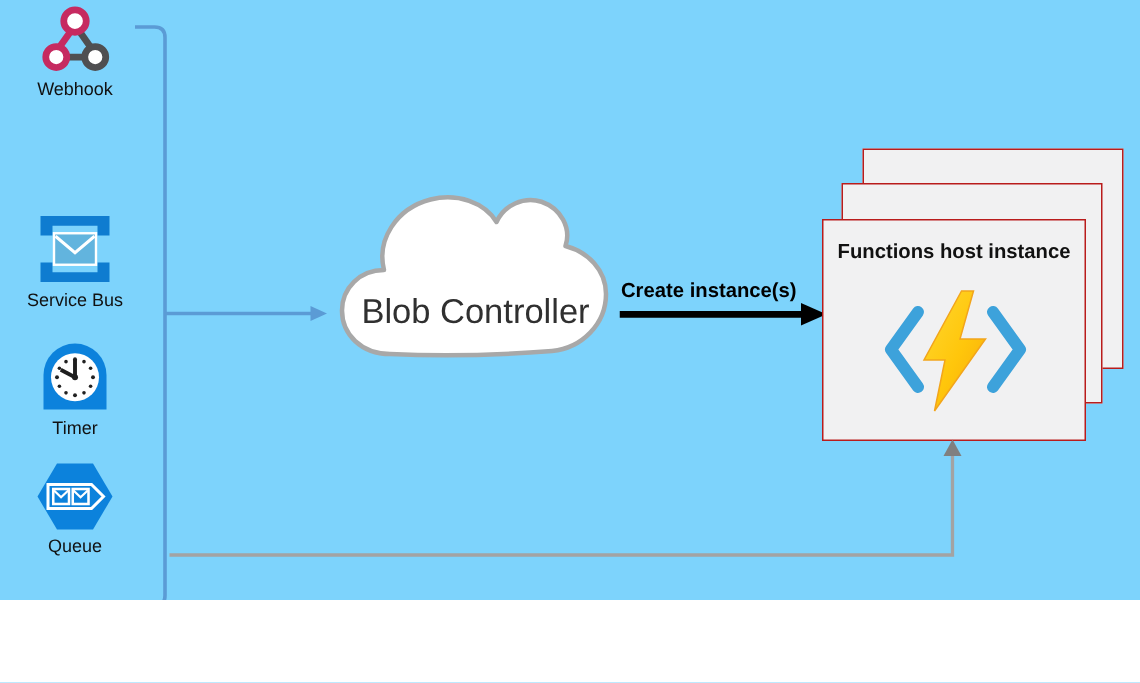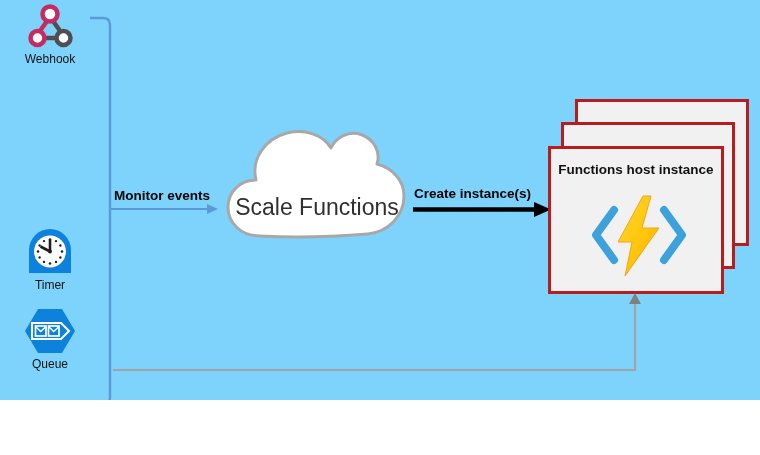--- a/index.html
+++ b/index.html
@@ -5,21 +5,21 @@
   html,body{margin:0;padding:0;background:#fff;}
   #canvas{
     position:relative;width:760px;height:400px;background:#7dd3fc;overflow:hidden;
     font-family:"Liberation Sans","DejaVu Sans",sans-serif;
   }
   .abs{position:absolute;}
   .src{position:absolute;left:2px;width:96px;text-align:center;}
   .src svg{display:block;margin:0 auto;}
   .lbl{font-size:12px;line-height:14px;margin-top:3px;color:#111;}
   .edge-label{position:absolute;font-weight:bold;font-size:13.5px;color:#000;white-space:nowrap;}
-  .box{position:absolute;width:174px;height:147px;background:#f1f1f2;border:3px solid #b91c1c;box-sizing:border-box;}
+  .box{position:absolute;width:174px;height:147px;background:#f1f1f2;border:1px solid #b91c1c;box-sizing:border-box;}
   .box-title{position:absolute;left:0;top:13px;width:100%;text-align:center;font-weight:bold;font-size:13.5px;color:#111;}
   .cloud-label{position:absolute;left:222px;top:194px;width:190px;text-align:center;font-size:23px;color:#303030;}
 </style>
 </head>
 <body>
 
 <div id="canvas">
 
   <div class="src" style="top:3px">
     <svg width="50" height="46" viewBox="0 0 50 46">
@@ -27,20 +27,29 @@
       <line x1="27" y1="16.5" x2="36.5" y2="30" stroke="#4F4F51" stroke-width="4.5"></line>
       <line x1="16" y1="35" x2="34" y2="35" stroke="#4F4F51" stroke-width="4.5"></line>
       <circle cx="25" cy="11" r="7.5" fill="#fff" stroke="#C62A60" stroke-width="4.5"></circle>
       <circle cx="12.5" cy="35" r="7" fill="#fff" stroke="#C62A60" stroke-width="4.5"></circle>
       <circle cx="38.5" cy="35" r="7" fill="#fff" stroke="#4F4F51" stroke-width="4.5"></circle>
     </svg>
     <div class="lbl">Webhook</div>
   </div>
 
 
+  <div class="src" style="top:142px">
+    <svg width="50" height="48" viewBox="0 0 50 48">
+      <path d="M2,2 H48 V15 H40 V8.5 H10 V15 H2 Z" fill="#0F7CD0"></path>
+      <path d="M2,46 H48 V33 H40 V39.5 H10 V33 H2 Z" fill="#0F7CD0"></path>
+      <rect x="11" y="13.5" width="28" height="21" fill="#62B4DE" stroke="#fff" stroke-width="1.6"></rect>
+      <polyline points="12,15.5 25,26.5 38,15.5" fill="none" stroke="#fff" stroke-width="2"></polyline>
+    </svg>
+    <div class="lbl">Service Bus</div>
+  </div>
 
   <div class="src" style="top:227px">
     <svg width="46" height="48" viewBox="0 0 46 48">
       <path d="M2,46 V23 A21,21 0 0 1 44,23 V46 Z" fill="#0C82DC"></path>
       <circle cx="23" cy="24.5" r="16" fill="#fff"></circle>
       <g fill="#222">
         <circle cx="23" cy="12.5" r="1.3"></circle>
           <circle cx="29" cy="14.1" r="1.2"></circle>
         <circle cx="33.4" cy="18.5" r="1.2"></circle>
           <circle cx="35" cy="24.5" r="1.3"></circle>
@@ -74,35 +83,34 @@
 
 
   <svg class="abs" style="left:86px;top:14px" width="28" height="396" viewBox="0 0 28 396">
     <path d="M4,4 H17 Q24,4 24,11 V383 Q24,390 17,390 H4" fill="none" stroke="#5B9BD5" stroke-width="2.4"></path>
   </svg>
 
   <svg class="abs" style="left:108px;top:201px" width="112" height="16" viewBox="0 0 112 16">
     <line x1="2" y1="8" x2="100" y2="8" stroke="#5B9BD5" stroke-width="2.2"></line>
     <polygon points="99,3 110,8 99,13" fill="#5B9BD5"></polygon>
   </svg>
-  <div class="edge-label" style="left:114px;top:188px">Monitor events</div>
 
   <svg class="abs" style="left:220px;top:122px" width="192" height="126" viewBox="0 0 192 126">
     <path d="M 40,114
              C 21,114 8,101 8,85
              C 8,70 20,58 36,58
              C 31,38 44,17 67,11
              C 85,6.5 103,13 111,26
              C 116,15 129,8.5 141,12.5
              C 154,17 161,30 157,42
              C 172,46 184,58 184,74
              C 184,94 168,110 148,112
              C 110,115 70,115.5 40,114 Z" fill="#ffffff" stroke="#A8A8A8" stroke-width="3" stroke-linejoin="round"></path>
   </svg>
-  <div class="cloud-label">Scale Functions</div>
+  <div class="cloud-label">Blob Controller</div>
 
   <svg class="abs" style="left:413px;top:199px" width="140" height="21" viewBox="0 0 140 21">
     <line x1="0" y1="10.5" x2="123" y2="10.5" stroke="#000" stroke-width="4.5"></line>
     <polygon points="121,3 138,10.5 121,18" fill="#000"></polygon>
   </svg>
   <div class="edge-label" style="left:414px;top:186px;width:130px;">Create instance(s)</div>
 
   <div>
     <div class="box" style="left:575px;top:99px"></div>
     <div class="box" style="left:561px;top:122px"></div>

